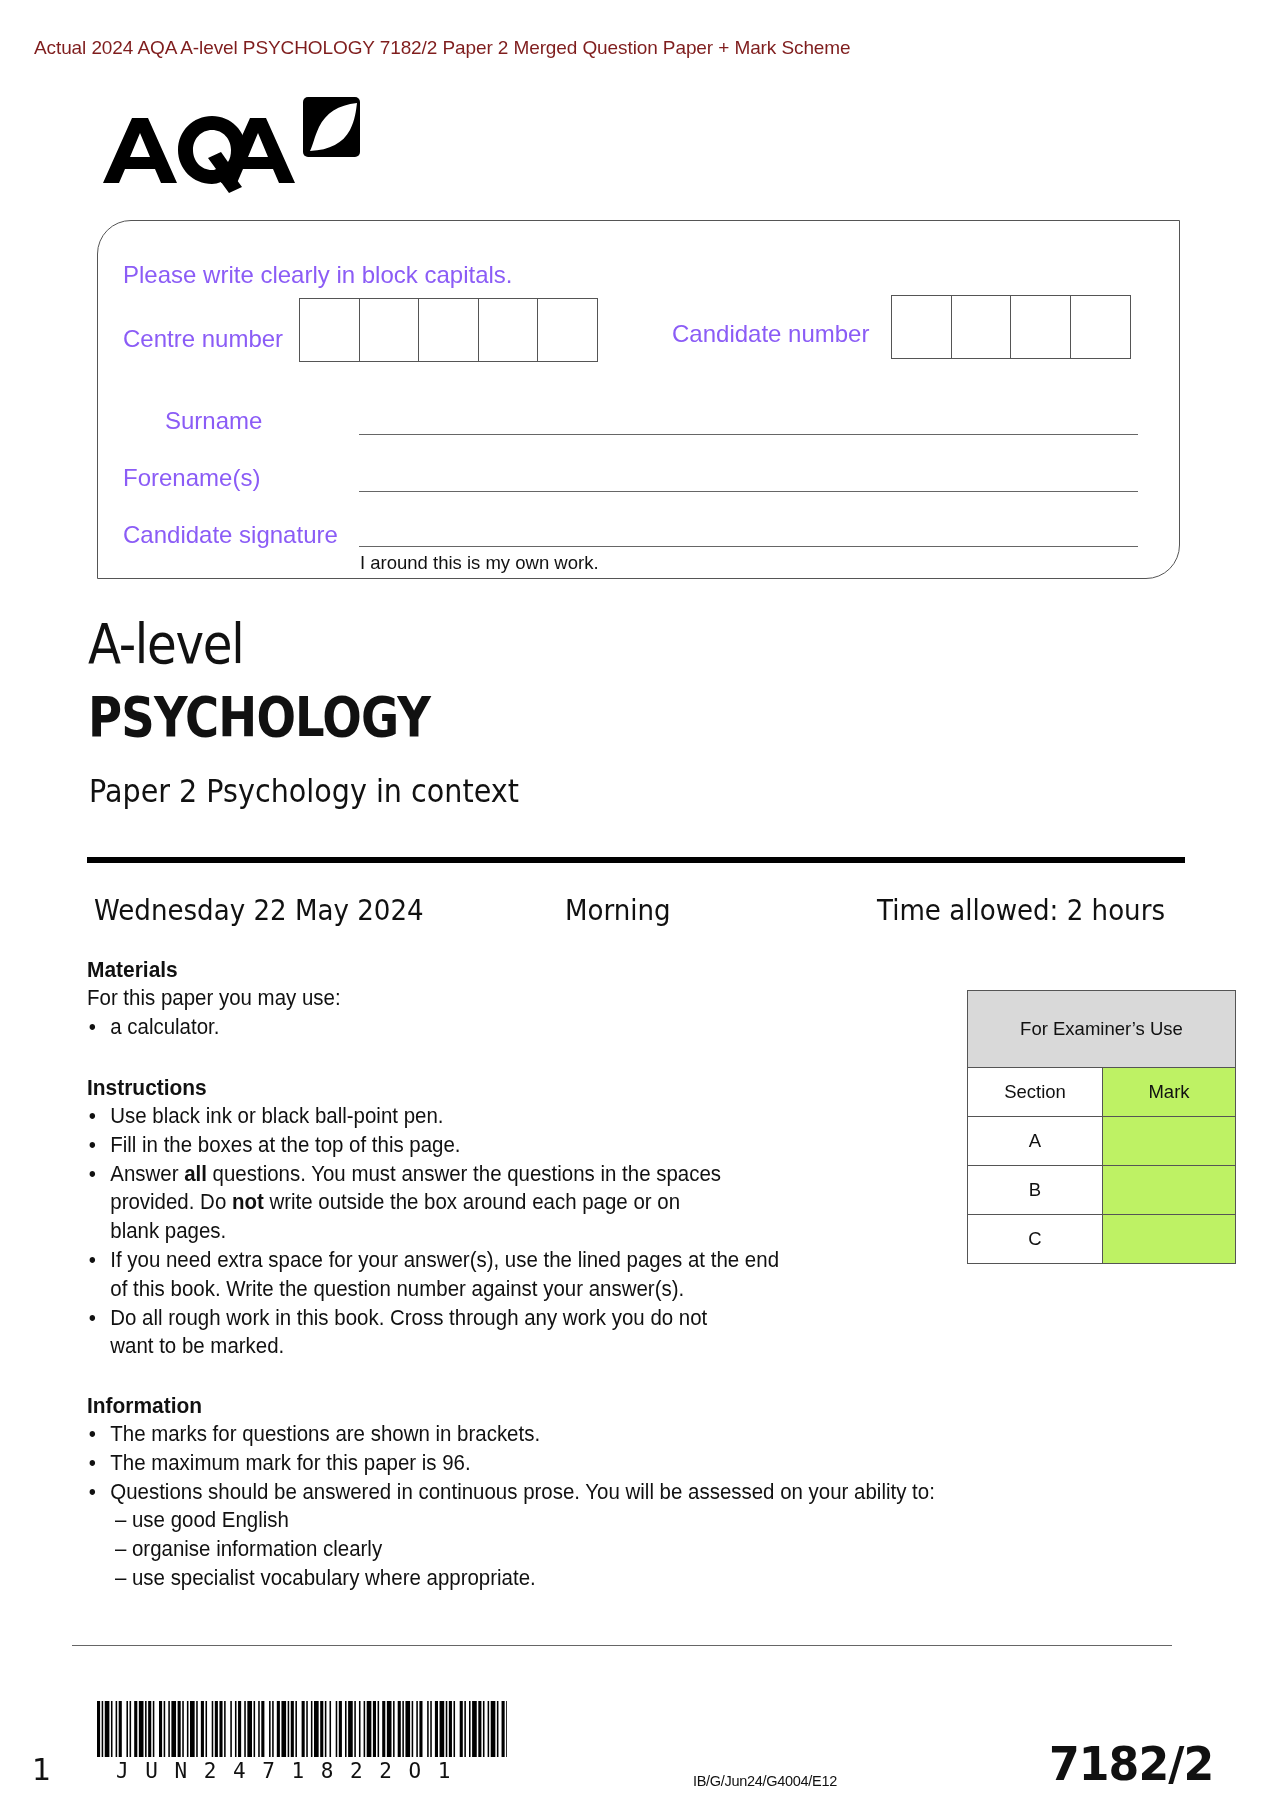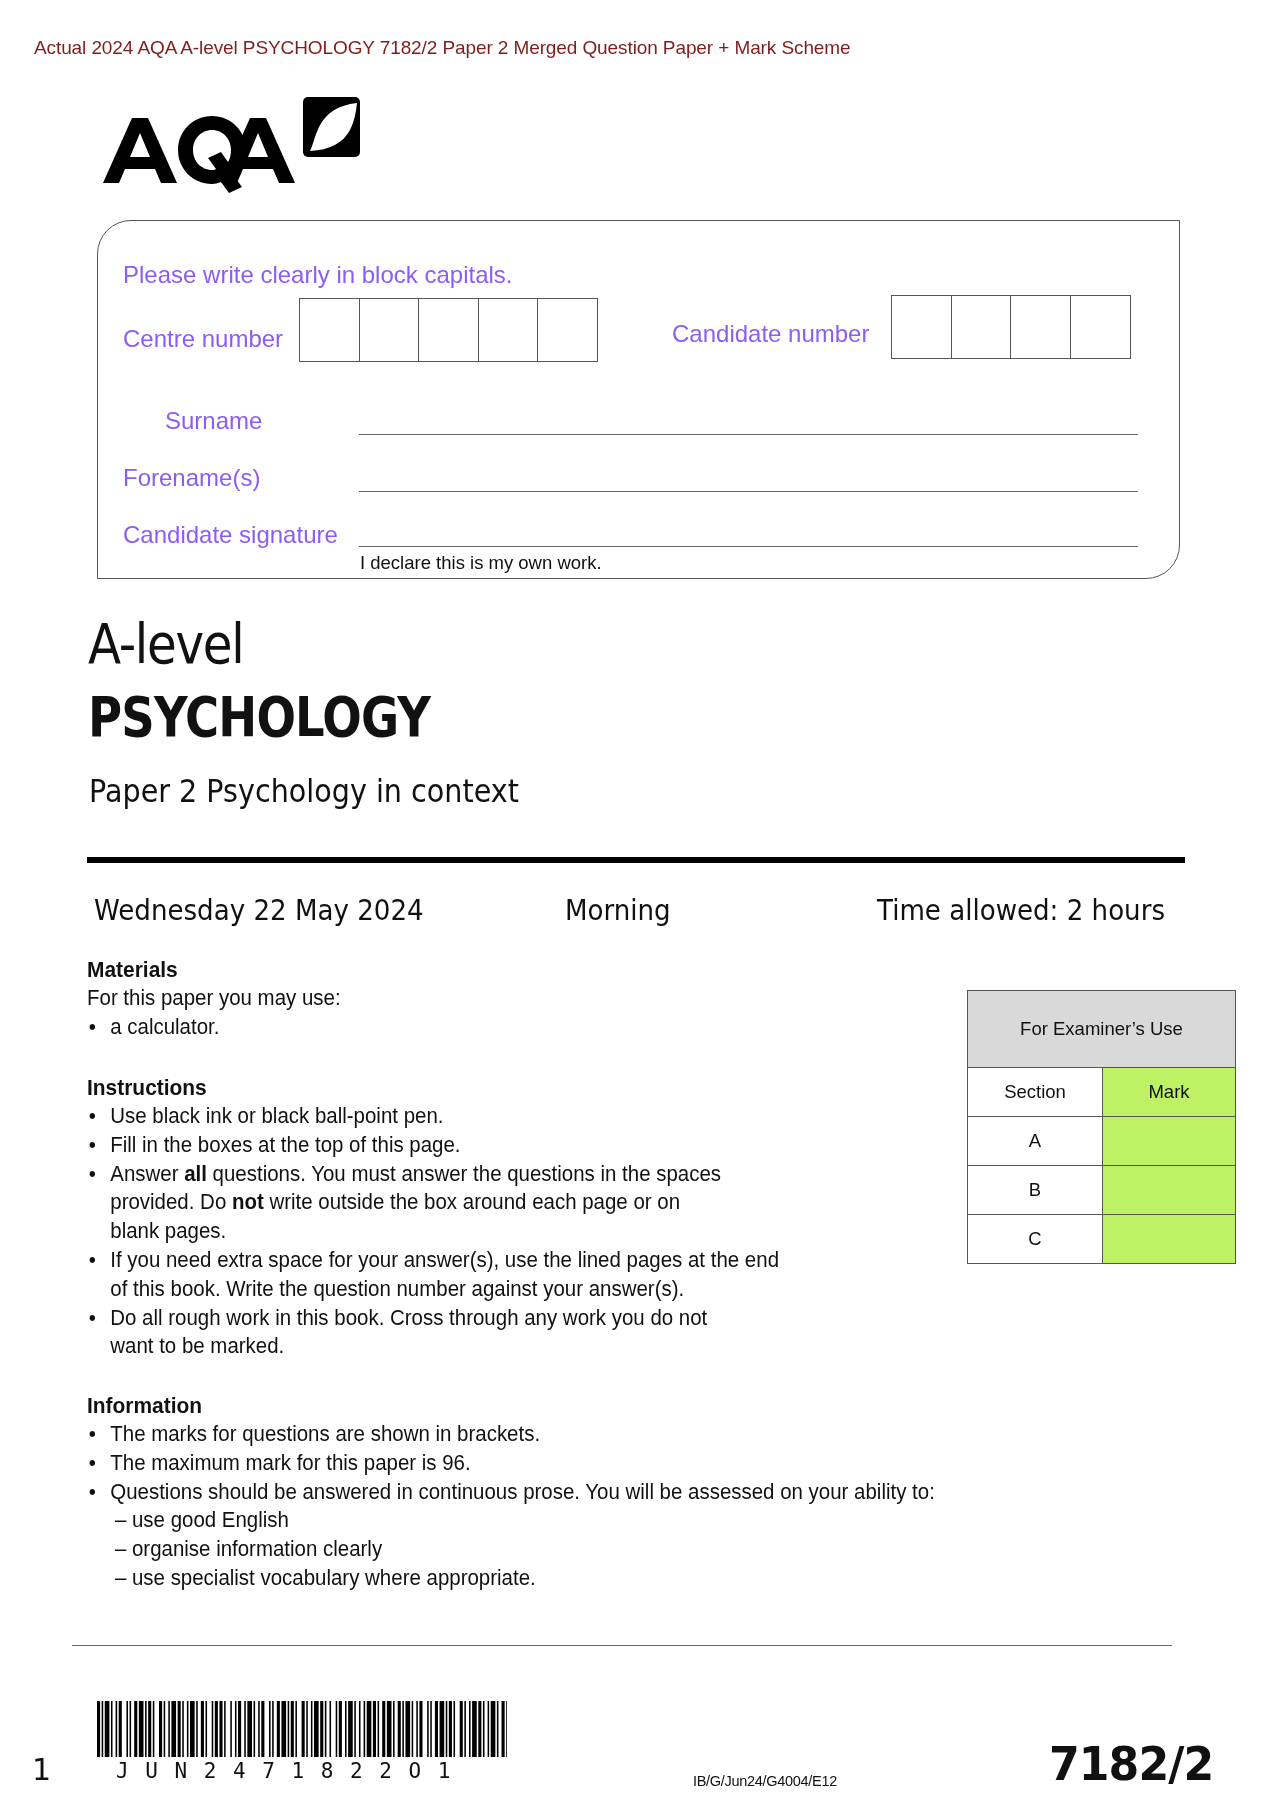--- a/index.html
+++ b/index.html
@@ -99,21 +99,21 @@
 </div>
 
 <div class="abs lbl" style="left:123px; top:407px;margin-left:42px;">Surname</div>
 <div class="abs wline" style="left:359px; top:434px; width:779px;"></div>
 
 <div class="abs lbl" style="left:123px; top:464px;">Forename(s)</div>
 <div class="abs wline" style="left:359px; top:491px; width:779px;"></div>
 
 <div class="abs lbl" style="left:123px; top:521px;">Candidate signature</div>
 <div class="abs wline" style="left:359px; top:546px; width:779px;"></div>
-<div class="abs decl" style="left:360px; top:552px;">I declare this is my own work.</div>
+<div class="abs decl" style="left:360px; top:552px;">I around this is my own work.</div>
 
 <div class="abs alevel">A-level</div>
 <div class="abs subj">PSYCHOLOGY</div>
 <div class="abs paper">Paper 2  Psychology in context</div>
 <div class="abs thick-rule"></div>
 
 <div class="abs dateline" style="left:94px;">Wednesday 22 May 2024</div>
 <div class="abs dateline" style="left:565px;">Morning</div>
 <div class="abs dateline" style="left:877px;">Time allowed: 2 hours</div>
 

